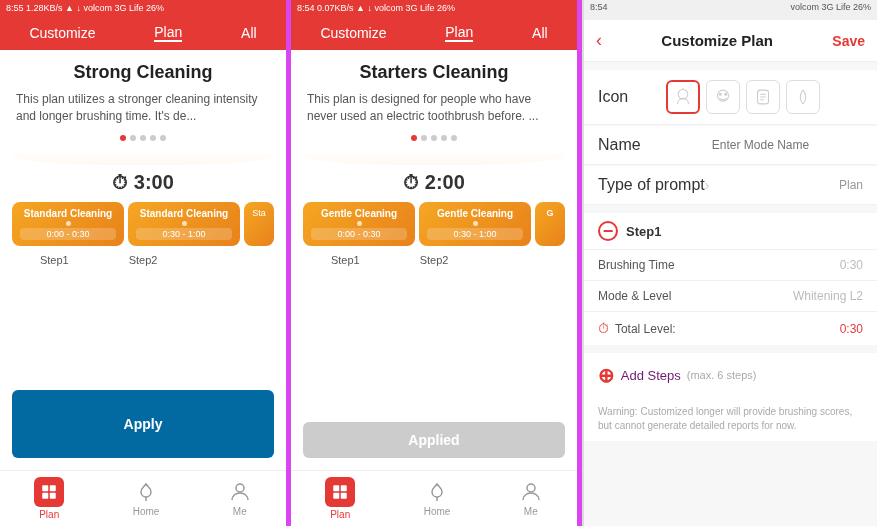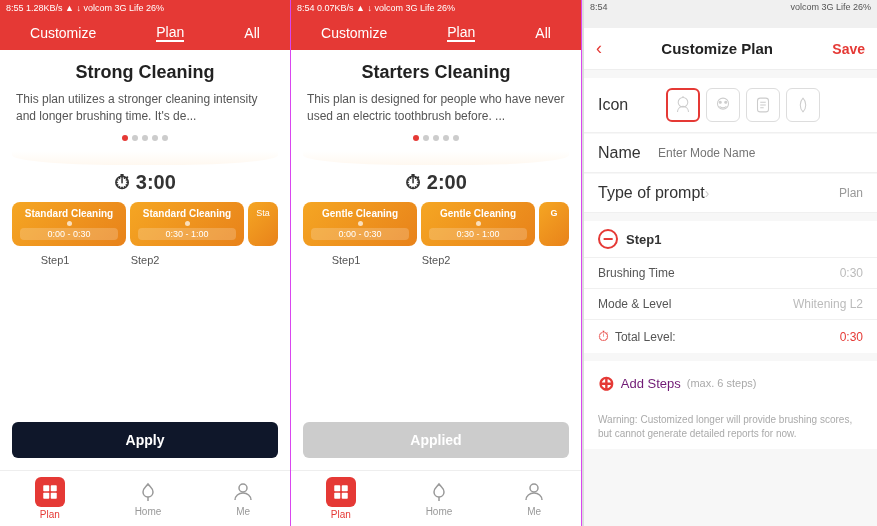--- a/index.html
+++ b/index.html
@@ -5,21 +5,21 @@
     * { box-sizing: border-box; margin: 0; padding: 0; }
     body { font-family: 'Arial', sans-serif; width: 877px; height: 526px; display: flex; overflow: hidden; background: #f5f5f5; }
 
     
     .panel {
       flex: 1;
       display: flex;
       flex-direction: column;
       background: #fff;
       position: relative;
-      border-right: 1px solid #d946ef;
+      border-right: 5px solid #d946ef;
     }
 
     
     .status-bar {
       background: #e53935;
       color: white;
       font-size: 9px;
       padding: 2px 6px;
       display: flex;
       justify-content: space-between;
@@ -154,25 +154,25 @@
     }
     .step-label {
       flex: 1;
       text-align: center;
       font-size: 11px;
       color: #555;
     }
 
     
     .apply-btn {
-      background: #0f172a;
+      background: #0369a1;
       color: white;
       border: none;
       border-radius: 6px;
-      padding: 10px;
+      padding: 26px;
       font-size: 14px;
       font-weight: 600;
       width: 100%;
       cursor: pointer;
       margin-top: auto;
     }
     .applied-btn {
       background: #ccc;
       color: white;
       border: none;
@@ -563,21 +563,21 @@
           <circle cx="12" cy="8" r="4"></circle>
           <path d="M4 20c0-4 3.6-7 8-7s8 3 8 7"></path>
         </svg>
       <span class="label">Me</span>
     </div>
   </div>
 </div>
 
 <div class="right-panel">
 
-  <div style="background:#f0f0f0; height:28px; font-size:9px; padding: 2px 6px; color:#555; display:flex; justify-content:space-between;">
+  <div style="background:#f0f0f0; height:20px; font-size:9px; padding: 2px 6px; color:#555; display:flex; justify-content:space-between;">
     <span>8:54</span>
     <span>volcom 3G Life 26%</span>
   </div>
 
   <div class="right-header">
     <span class="back-btn">‹</span>
     <span class="page-title">Customize Plan</span>
     <span class="save-btn">Save</span>
   </div>
 
@@ -613,21 +613,21 @@
               <path d="M16 6 Q20 10 20 16 Q20 22 16 26 Q12 22 12 16 Q12 10 16 6z"></path>
             </svg>
         </div>
       </div>
     </div>
   </div>
 
   <div class="form-section" style="margin-top:1px;">
     <div class="form-row">
       <span class="row-label">Name</span>
-      <input type="text" style="border: none; outline: none; flex: 1 1 0%; text-align: left; font-size: 12px; color: #0f172a; background: transparent;" placeholder="Enter Mode Name">
+      <input type="text" style="border: none; outline: none; flex: 1 1 0%; text-align: center; font-size: 12px; color: #0f172a; background: transparent;" placeholder="Enter Mode Name">
     </div>
   </div>
 
   <div class="form-section" style="margin-top:1px;">
     <div class="form-row">
       <span class="row-label">Type of prompt</span>
       <span class="chevron">›</span>
       <span class="row-right" style="margin-left:auto;">Plan</span>
     </div>
   </div>

